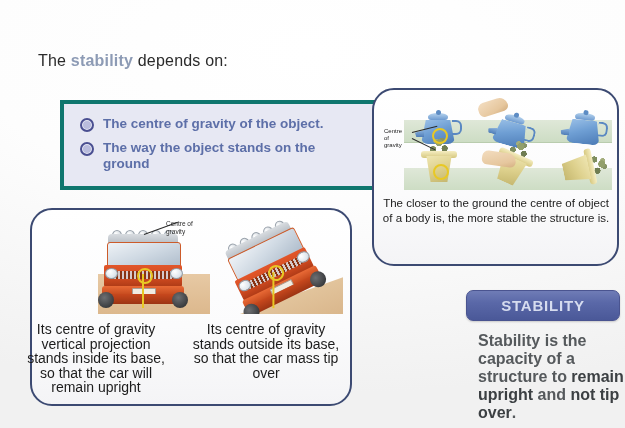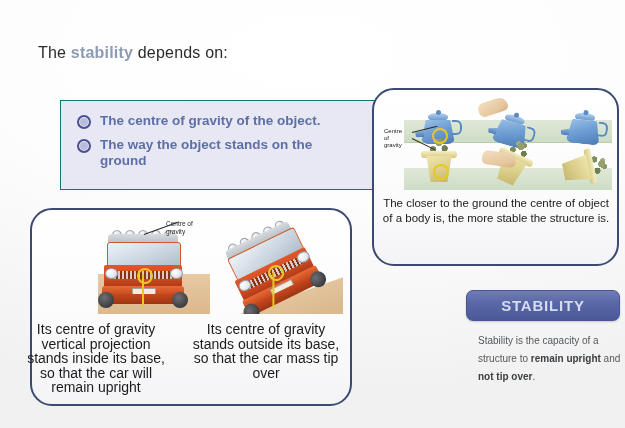--- a/index.html
+++ b/index.html
@@ -19,28 +19,28 @@
     font-size:38px;letter-spacing:.5px;line-height:44px;
     color:#1f4073;
     background:linear-gradient(180deg,#1b3a6b 0%,#23508f 55%,#51749f 100%);
     -webkit-background-clip:text;background-clip:text;
     -webkit-text-fill-color:transparent;
     white-space:nowrap;
   }
 
   
   .subhead{
-    position:absolute;left:38px;top:44px;
+    position:absolute;left:38px;top:52px;
     font-size:16px;color:#2b2b2b;letter-spacing:.2px;
   }
   .subhead .hl{color:#8d9bb5;font-weight:bold;}
 
   .bulletbox{
     position:absolute;left:60px;top:100px;width:325px;height:90px;
-    background:#e7e8f3;border:1px solid #0f766e;
+    background:#e7e8f3;border:4px solid #0f766e;
     box-sizing:border-box;
   }
   .bullets{margin:0;padding:12px 10px 0 16px;list-style:none;}
   .bullets li{
     display:flex;align-items:flex-start;gap:9px;
     color:#5d6fa8;font-weight:bold;font-size:13.5px;line-height:16px;
     margin-bottom:8px;
   }
   .bullets li .bico{
     flex:0 0 auto;margin-top:2px;
@@ -73,21 +73,21 @@
     position:absolute;left:466px;top:290px;width:152px;height:29px;
     border-radius:7px;
     background:linear-gradient(180deg,#6f7cb6 0%,#5a68a8 40%,#4a5898 100%);
     border:1px solid #4a5490;
     display:flex;align-items:center;justify-content:center;
     color:#d6dcef;font-size:15px;font-weight:bold;letter-spacing:.8px;
     box-shadow:0 1px 2px rgba(0,0,0,.18);
   }
   .stability-text{
     position:absolute;left:478px;top:332px;width:146px;
-    font-size:10px;line-height:18px;color:#55595c;
+    font-size:16px;line-height:18px;color:#55595c;font-weight:bold;
   }
   .stability-text b{color:#3c4043;}
 
   
   .carfig{position:absolute;top:218px;width:140px;height:96px;overflow:hidden;}
   .carfig.one{left:70px;}
   .carfig.two{left:205px;}
   .carscene{position:absolute;inset:0;}
   .ground{
     position:absolute;left:28px;bottom:0;width:112px;height:40px;

